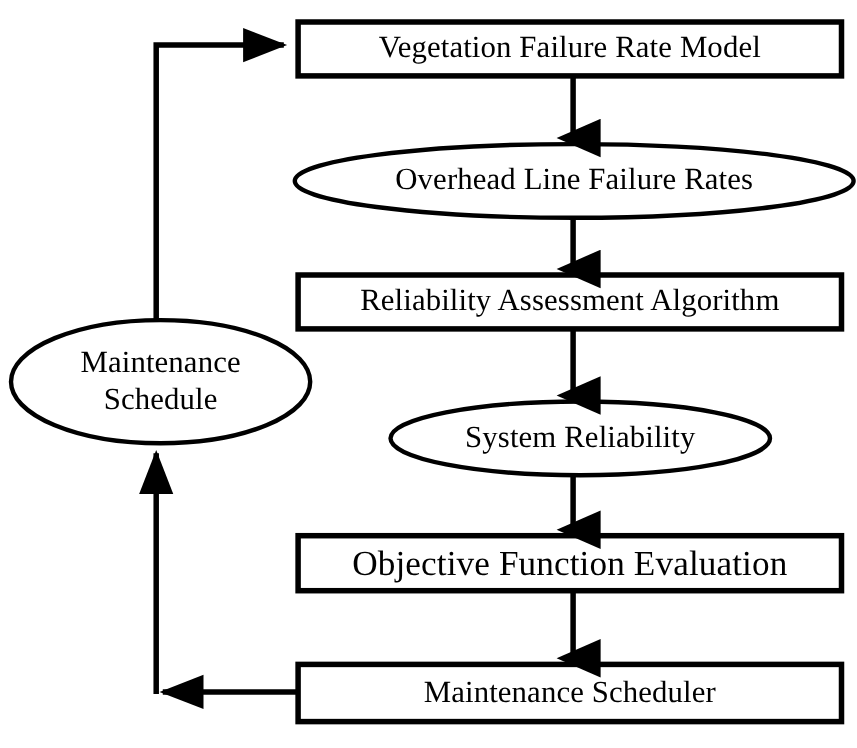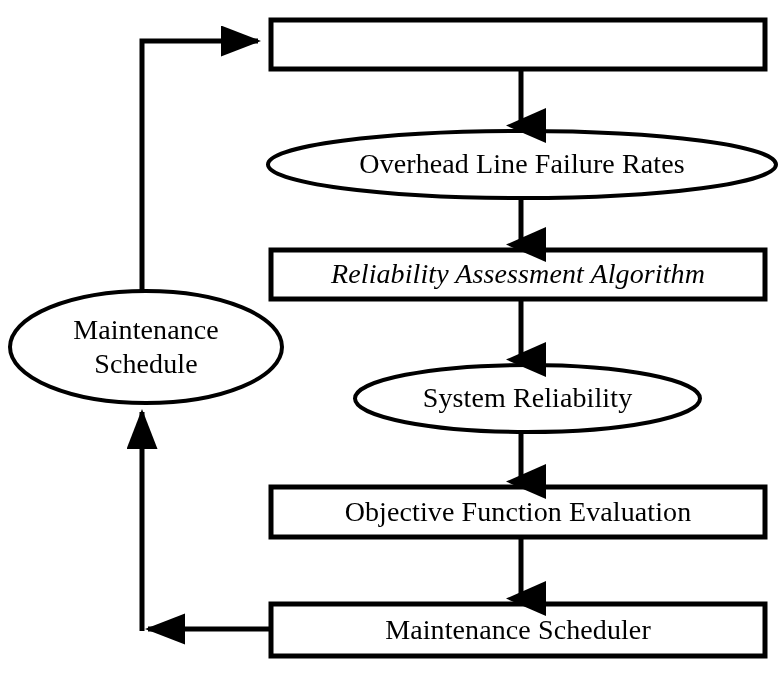--- a/index.html
+++ b/index.html
@@ -76,27 +76,28 @@
     <line x1="521" y1="432" x2="521" y2="480" stroke="#000000" stroke-width="5" marker-end="url(#arrow-down)"></line>
 
     <line x1="521" y1="537" x2="521" y2="597" stroke="#000000" stroke-width="5" marker-end="url(#arrow-down)"></line>
 
     <path d="M271,629 L148,629" fill="none" stroke="#000000" stroke-width="5" marker-end="url(#arrow-generic)"></path>
     <path d="M142,631 L142,412" fill="none" stroke="#000000" stroke-width="5" marker-end="url(#arrow-generic)"></path>
 
     <path d="M142,291 L142,41 L258,41" fill="none" stroke="#000000" stroke-width="5" marker-end="url(#arrow-generic)"></path>
   </svg>
 
+  <div class="node-label" style="left:271px; top:20px; width:494px; height:49px; font-size:28px;">Vegetation Failure Rate Model</div>
 
   <div class="node-label" style="left:268px; top:131px; width:508px; height:67px; font-size:28px;text-align:right;">Overhead Line Failure Rates</div>
 
-  <div class="node-label" style="left:271px; top:250px; width:494px; height:49px; font-size:28px;font-style:italic;">Reliability Assessment Algorithm</div>
+  <div class="node-label" style="left:271px; top:250px; width:494px; height:49px; font-size:28px;">Reliability Assessment Algorithm</div>
 
   <div class="node-label" style="left:355px; top:365px; width:345px; height:67px; font-size:28px;text-align:center;">System Reliability</div>
 
-  <div class="node-label" style="left:271px; top:487px; width:494px; height:50px; font-size:28px;">Objective Function Evaluation</div>
+  <div class="node-label" style="left:271px; top:487px; width:494px; height:50px; font-size:32px;">Objective Function Evaluation</div>
 
   <div class="node-label" style="left:10px; top:291px; width:272px; height:112px; font-size:28px; line-height:1.22;">Maintenance
 Schedule</div>
 
   <div class="node-label" style="left:271px; top:604px; width:494px; height:52px; font-size:28px;">Maintenance Scheduler</div>
 
 </div>
 
 </body></html>

